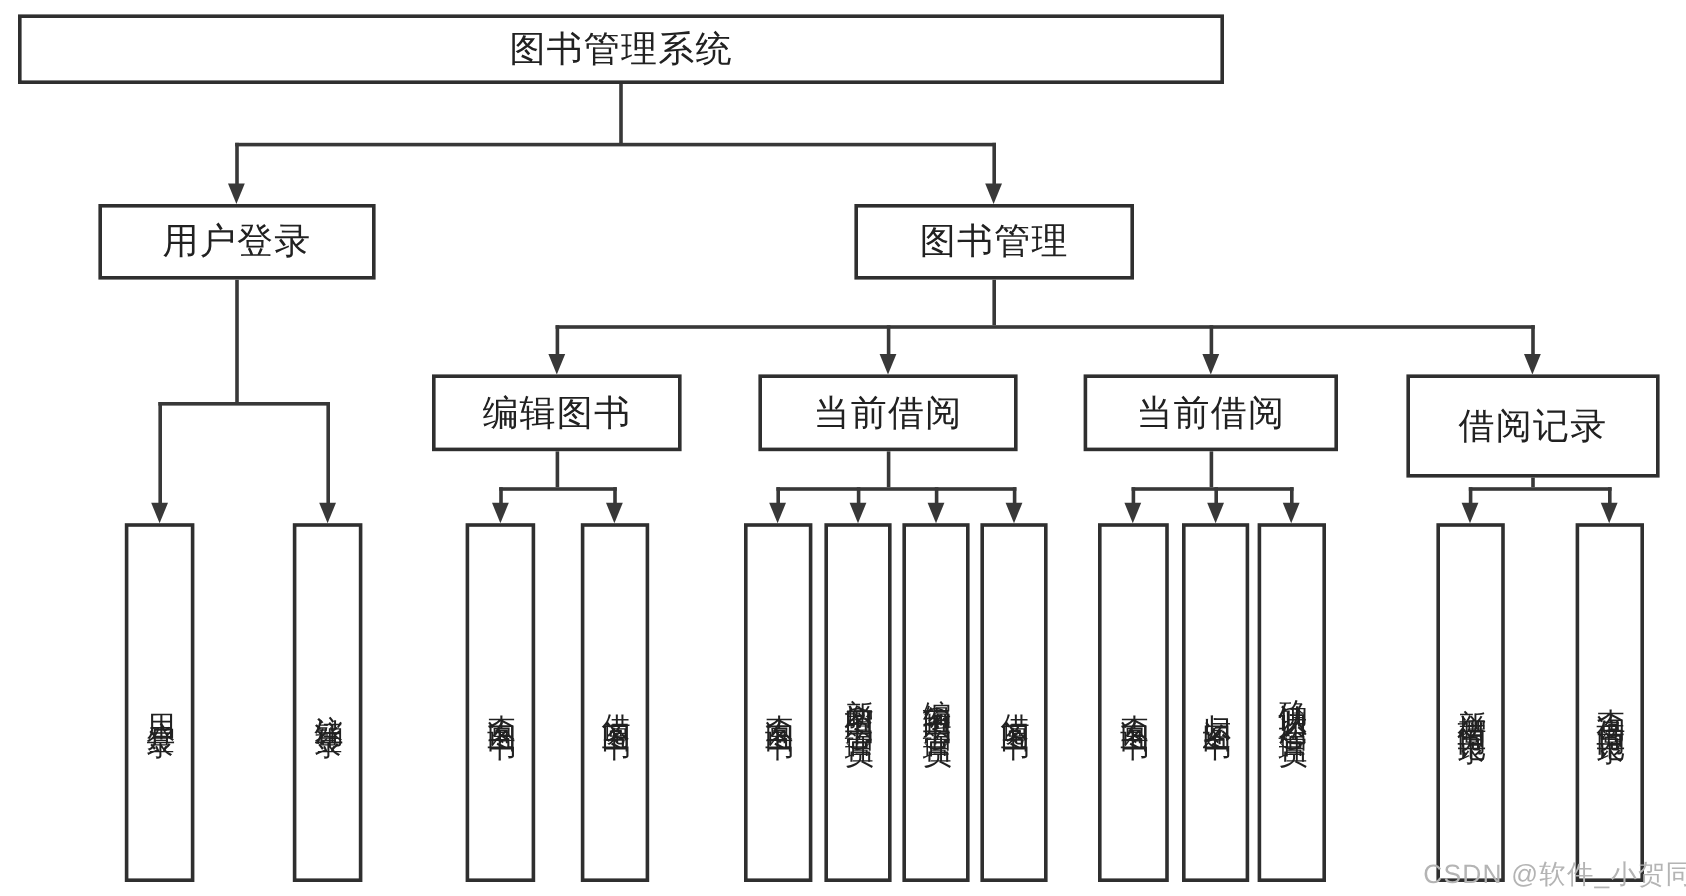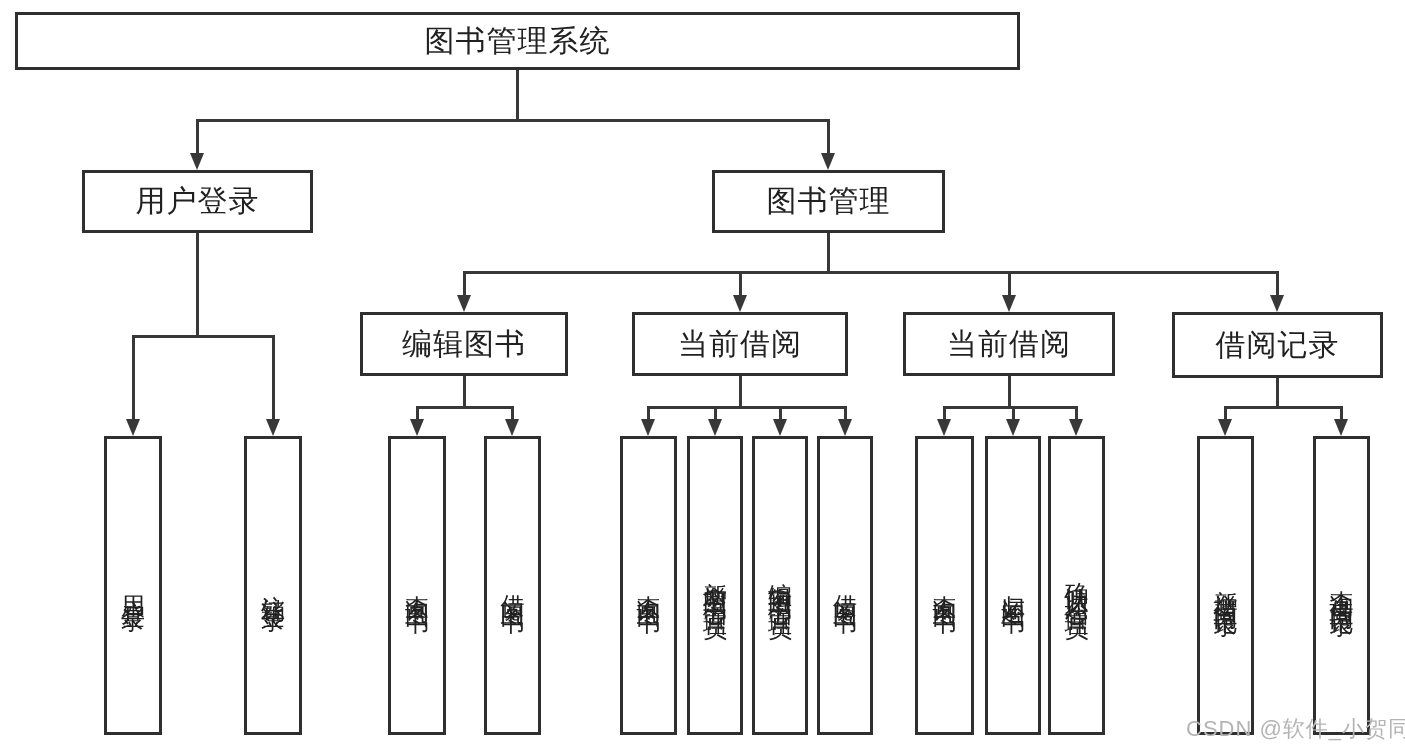--- a/index.html
+++ b/index.html
@@ -142,21 +142,21 @@
 
   <div class="node hnode" style="left:360px; top:312px; width:208px; height:64px;">
     <span>编辑图书</span>
   </div>
   <div class="node hnode" style="left:632px; top:312px; width:216px; height:64px;">
     <span>当前借阅</span>
   </div>
   <div class="node hnode" style="left:903px; top:312px; width:212px; height:64px;">
     <span>当前借阅</span>
   </div>
-  <div class="node hnode" style="left:1172px; top:312px; width:211px; height:66px;">
+  <div class="node hnode" style="left:1172px; top:312px; width:211px; height:86px;">
     <span>借阅记录</span>
   </div>
 
   <div class="node leaf" style="left:104px; top:436px; width:58px; height:299px;">
     <span class="vtxt">用户登录</span>
   </div>
   <div class="node leaf" style="left:244px; top:436px; width:58px; height:299px;">
     <span class="vtxt">注销登录</span>
   </div>
 

